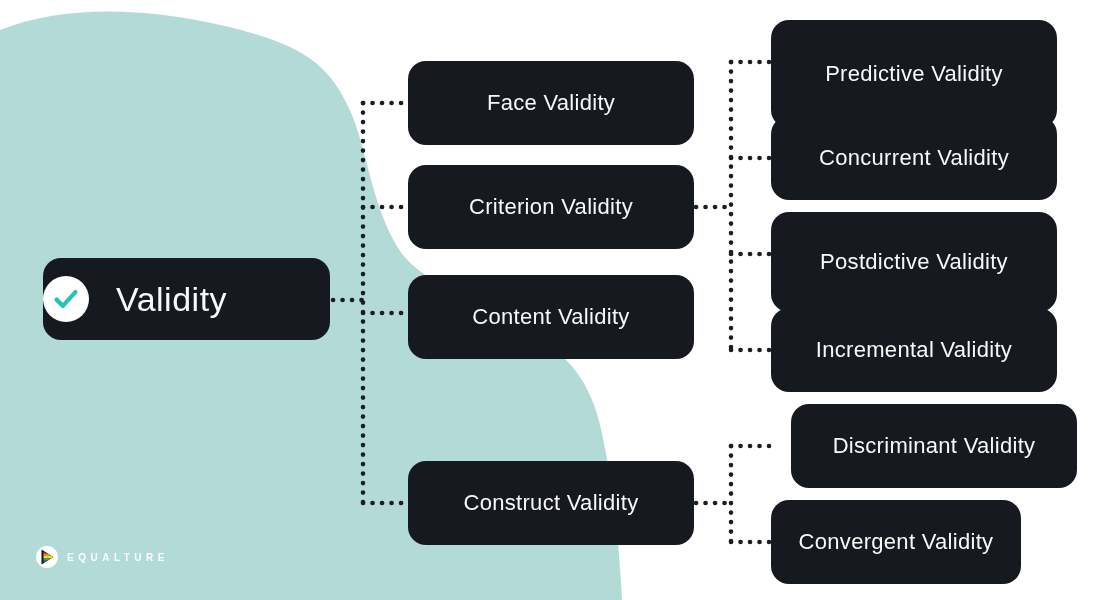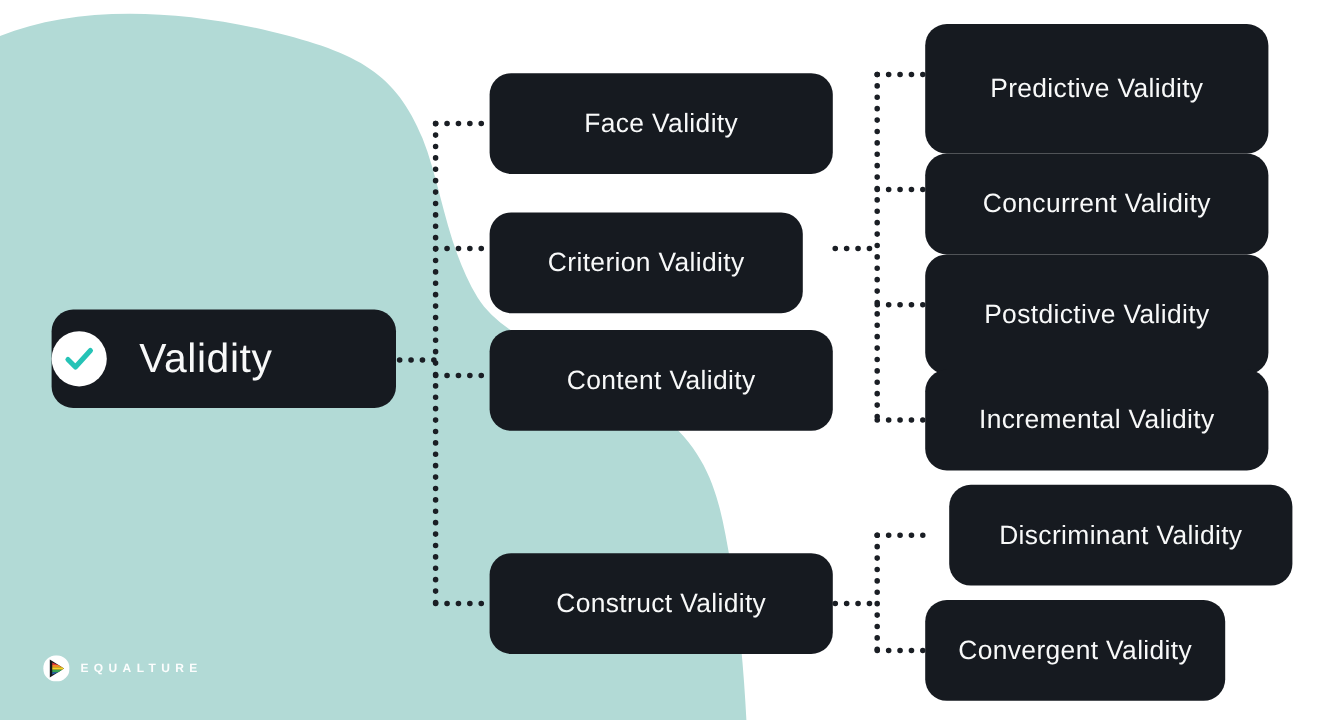--- a/index.html
+++ b/index.html
@@ -119,34 +119,34 @@
       <svg width="30" height="30" viewBox="0 0 24 24" fill="none" stroke="#25c3b6" stroke-width="3.4" stroke-linecap="round" stroke-linejoin="round">
         <polyline points="4.5,12.5 9.5,17.5 19.5,6.5"></polyline>
       </svg>
     </span>
     <span class="label">Validity</span>
   </div>
 
   <div class="node" style="left:408px; top:61px;  width:286px; height:84px;">
     <span class="label">Face Validity</span>
   </div>
-  <div class="node" style="left:408px; top:165px; width:261px; height:84px;margin-top:12px;">
+  <div class="node" style="left:408px; top:165px; width:286px; height:84px;">
     <span class="label">Criterion Validity</span>
   </div>
   <div class="node" style="left:408px; top:275px; width:286px; height:84px;">
     <span class="label">Content Validity</span>
   </div>
   <div class="node" style="left:408px; top:461px; width:286px; height:84px;">
     <span class="label">Construct Validity</span>
   </div>
 
   <div class="node" style="left:771px; top:20px;  width:286px; height:108px;">
     <span class="label">Predictive Validity</span>
   </div>
-  <div class="node" style="left:771px; top:128px; width:286px; height:84px;text-align:center;">
+  <div class="node" style="left:771px; top:116px; width:286px; height:84px;text-align:center;">
     <span class="label">Concurrent Validity</span>
   </div>
   <div class="node" style="left:771px; top:212px; width:286px; height:100px;">
     <span class="label">Postdictive Validity</span>
   </div>
   <div class="node" style="left:771px; top:308px; width:286px; height:84px;">
     <span class="label">Incremental Validity</span>
   </div>
   <div class="node" style="left:771px; top:404px; width:286px; height:84px;margin-left:20px;">
     <span class="label">Discriminant Validity</span>

